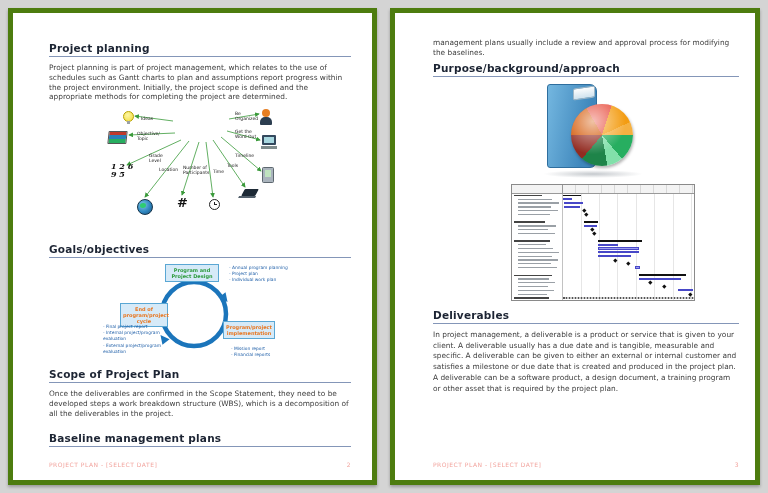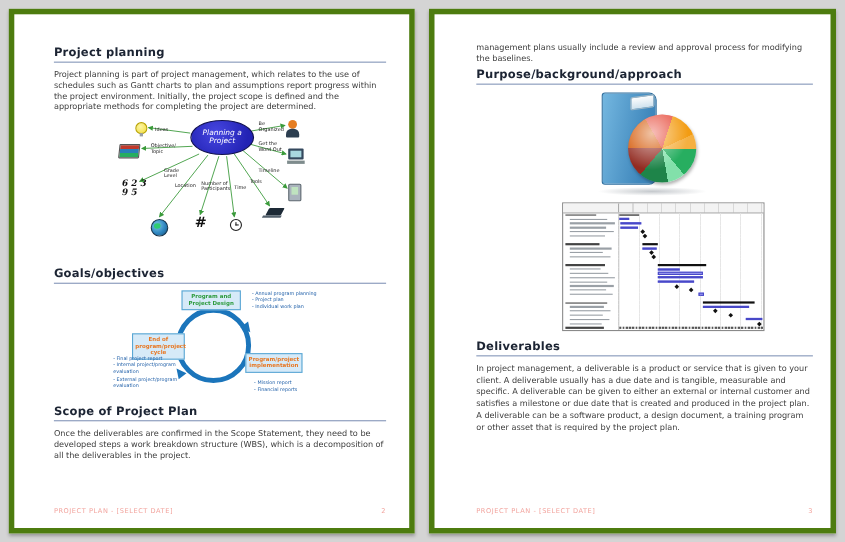--- a/index.html
+++ b/index.html
@@ -159,26 +159,25 @@
           <line x1="80" y1="33" x2="26" y2="58"></line>
           <line x1="88" y1="34" x2="44" y2="90"></line>
           <line x1="98" y1="35" x2="81" y2="88"></line>
           <line x1="105" y1="35" x2="112" y2="90"></line>
           <line x1="112" y1="33" x2="144" y2="80"></line>
           <line x1="120" y1="30" x2="160" y2="64"></line>
           <line x1="126" y1="24" x2="159" y2="33"></line>
           <line x1="128" y1="12" x2="158" y2="7"></line>
         </g>
       </svg>
-      <div class="mm-center">Planning a Project</div>
 
       <div class="mm-icon icon-bulb"></div>
       <div class="mm-icon icon-books"></div>
       <div class="mm-icon icon-numbers">
-        <div>6 2 3</div>
+        <div>1 2 6</div>
         <div>9 5</div>
       </div>
       <div class="mm-icon icon-globe"></div>
       <div class="mm-icon icon-hash">#</div>
       <div class="mm-icon icon-clock"></div>
       <div class="mm-icon icon-laptop"></div>
       <div class="mm-icon icon-pda"></div>
       <div class="mm-icon icon-computer"></div>
       <div class="mm-icon icon-person"></div>
 
@@ -217,20 +216,21 @@
       <div class="cy-list cy-list-end">
           <div>-&nbsp;Final project report</div>
           <div>-&nbsp;Internal project/program evaluation</div>
           <div>-&nbsp;External project/program evaluation</div>
         </div>
     </div>
 
     <div class="doc-heading mt1">Scope of Project Plan</div>
     <p class="doc-para">Once the deliverables are confirmed in the Scope Statement, they need to be developed steps a work breakdown structure (WBS), which is a decomposition of all the deliverables in the project.</p>
 
+    <div class="doc-heading mt2">Baseline management plans</div>
 
     <div class="footer">
       <span>PROJECT PLAN - [SELECT DATE]</span>
       <span>2</span>
     </div>
   </div>
 </div>
 
 <div class="page page-right">
   <div class="page-inner">

